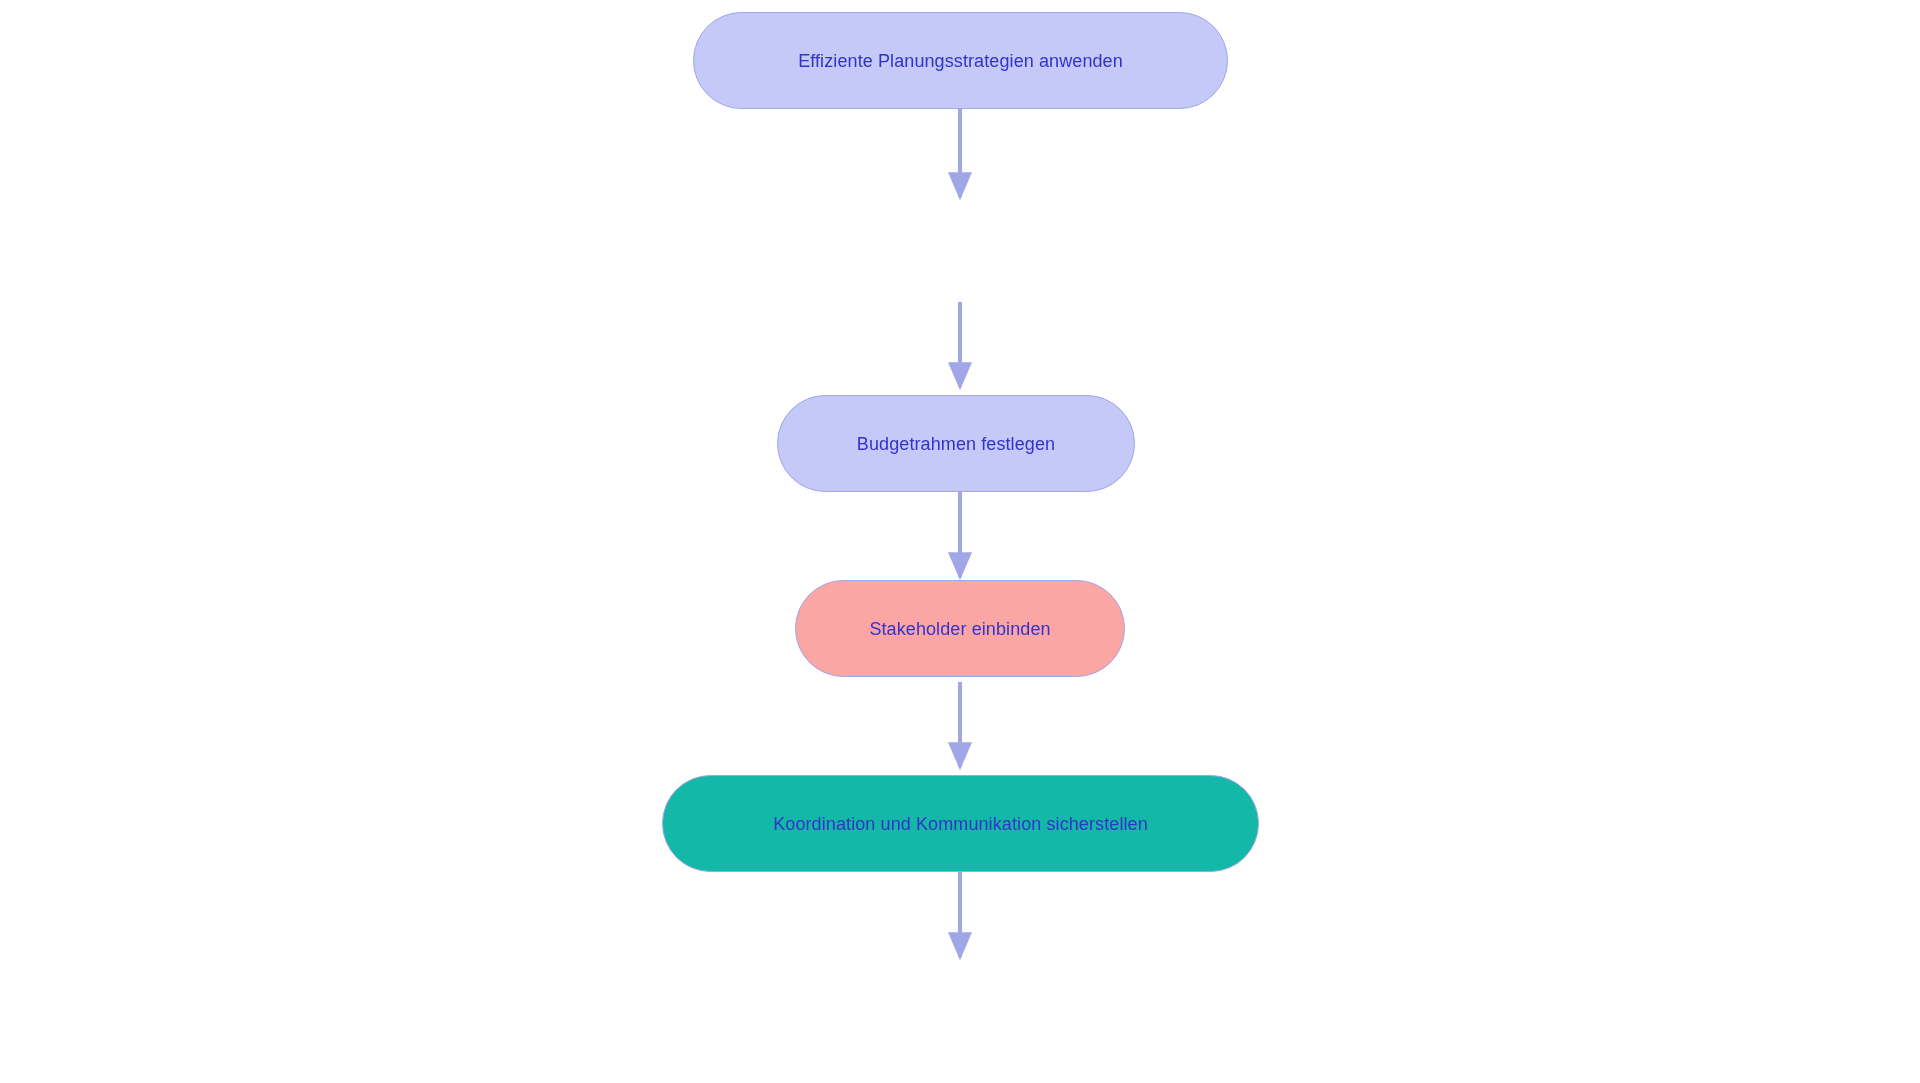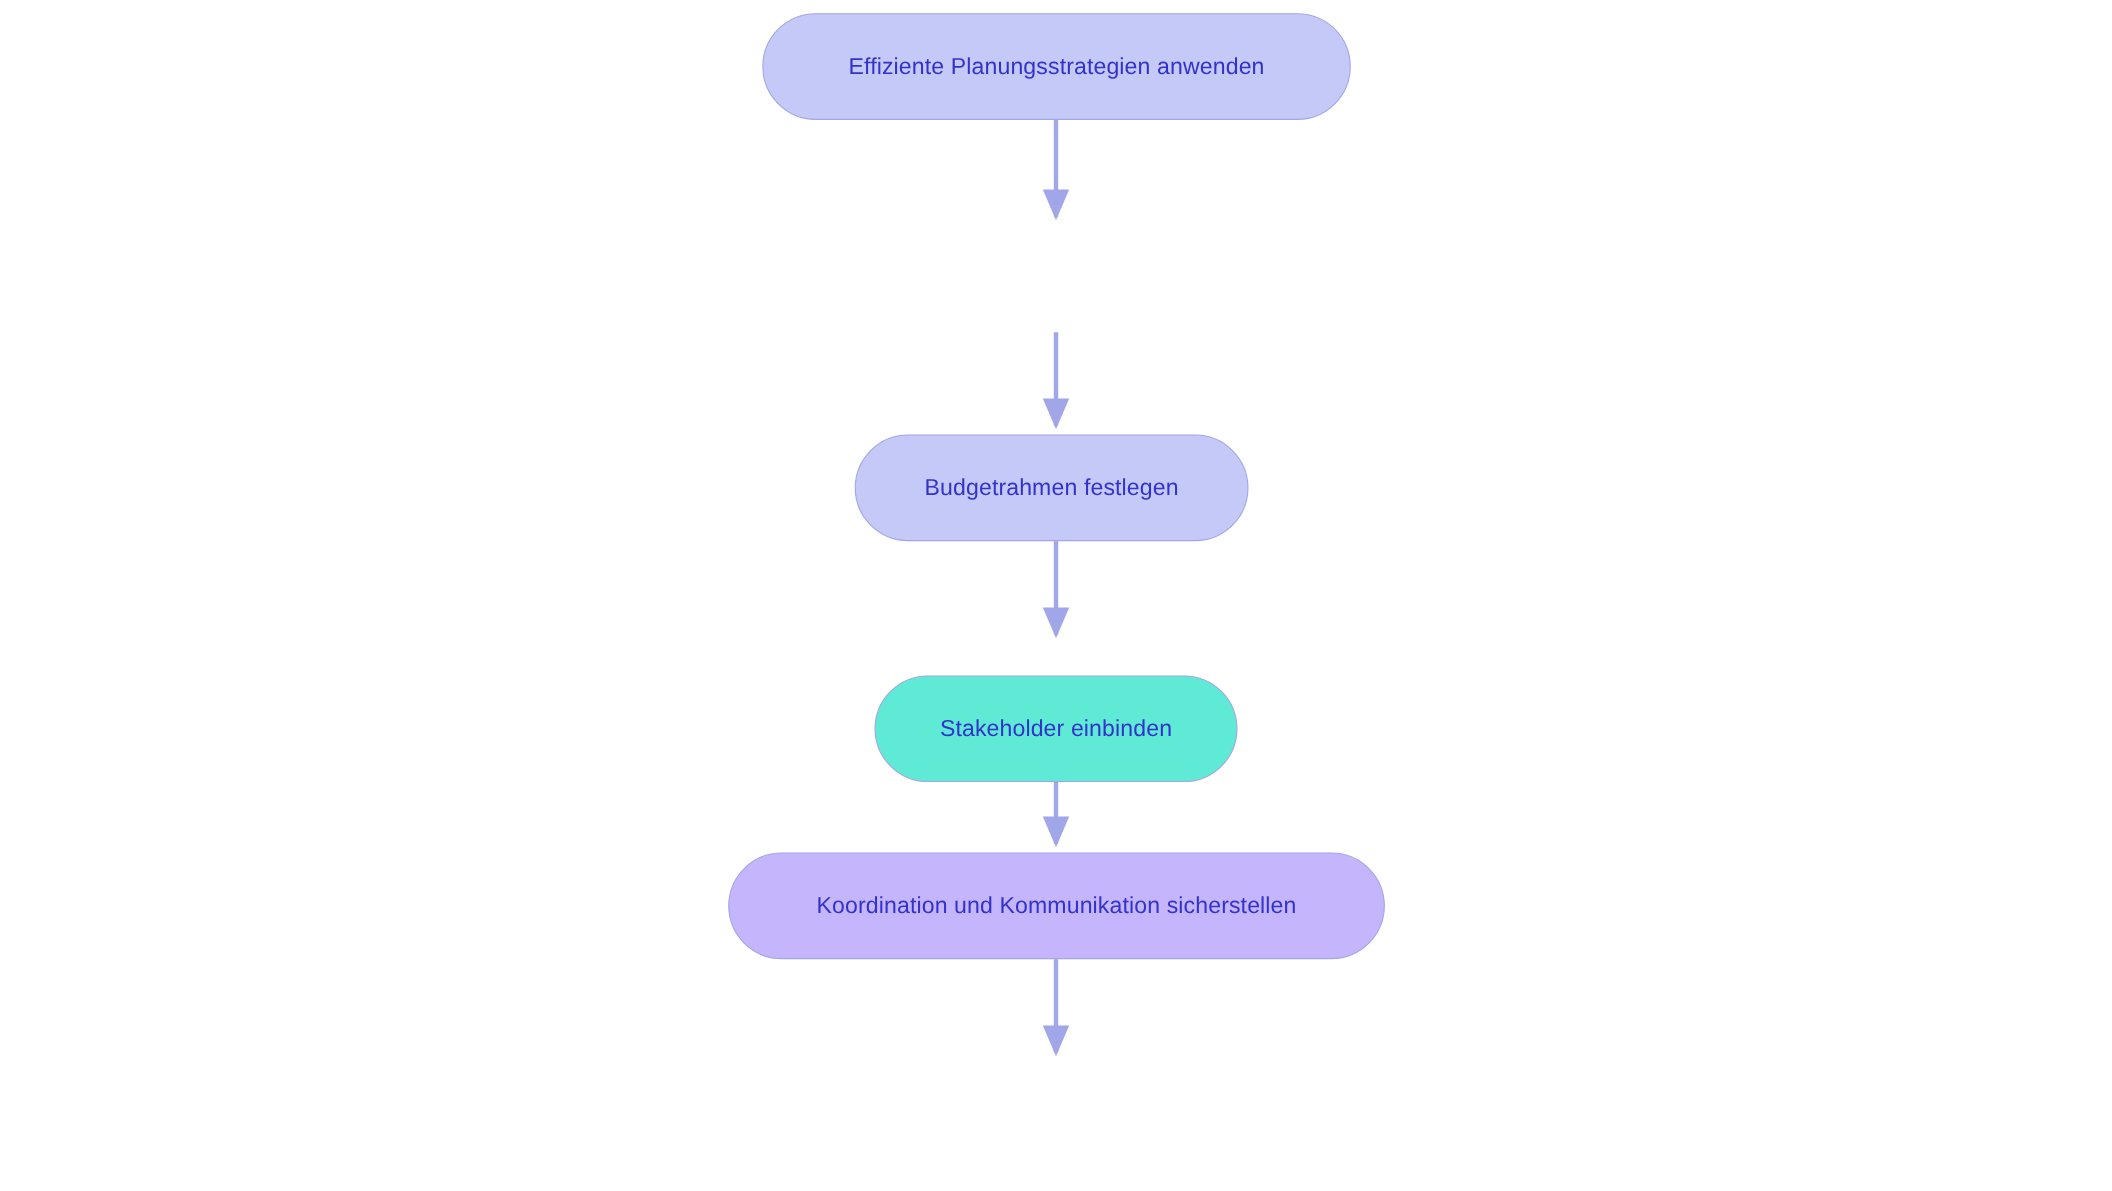--- a/index.html
+++ b/index.html
@@ -46,21 +46,21 @@
   .flow-node {
     position: absolute;
     box-sizing: border-box;
     display: flex;
     align-items: center;
     justify-content: center;
     background: #c5c9f7;
     border: 1.6px solid #a0a6e8;
     border-radius: 60px;
     color: #3333cc;
-    font-size: 21px;
+    font-size: 18px;
     font-weight: 400;
     letter-spacing: 0.1px;
     line-height: 1;
     white-space: nowrap;
     -webkit-font-smoothing: antialiased;
   }
 
   .flow-node .node-label {
     display: block;
     padding: 0 4px;
@@ -100,23 +100,23 @@
 
     <div class="flow-node" id="node-1" style="left: 693px; top: 12px; width: 535px; height: 97px; background: rgb(197, 201, 247); border-color: rgb(160, 166, 232); color: rgb(51, 51, 204);">
       <span class="node-label">Effiziente Planungsstrategien anwenden</span>
     </div>
 
 
     <div class="flow-node" id="node-3" style="left: 777px; top: 395px; width: 358px; height: 97px; background: rgb(197, 201, 247); border-color: rgb(160, 166, 232); color: rgb(51, 51, 204);">
       <span class="node-label">Budgetrahmen festlegen</span>
     </div>
 
-    <div class="flow-node" id="node-4" style="left: 795px; top: 614px; width: 330px; height: 97px; background: #5eead4; border-color: rgb(160, 166, 232); color: rgb(51, 51, 204);">
+    <div class="flow-node" id="node-4" style="left: 795px; top: 580px; width: 330px; height: 97px; background: #fca5a5; border-color: rgb(160, 166, 232); color: rgb(51, 51, 204);">
       <span class="node-label">Stakeholder einbinden</span>
     </div>
 
-    <div class="flow-node" id="node-5" style="left: 662px; top: 775px; width: 597px; height: 97px; background: #c4b5fd; border-color: rgb(160, 166, 232); color: rgb(51, 51, 204); text-align: center;">
+    <div class="flow-node" id="node-5" style="left: 662px; top: 775px; width: 597px; height: 97px; background: #14b8a6; border-color: rgb(160, 166, 232); color: rgb(51, 51, 204); text-align: center;">
       <span class="node-label">Koordination und Kommunikation sicherstellen</span>
     </div>
 
 
   </div>
 </div>
 
 </body></html>

